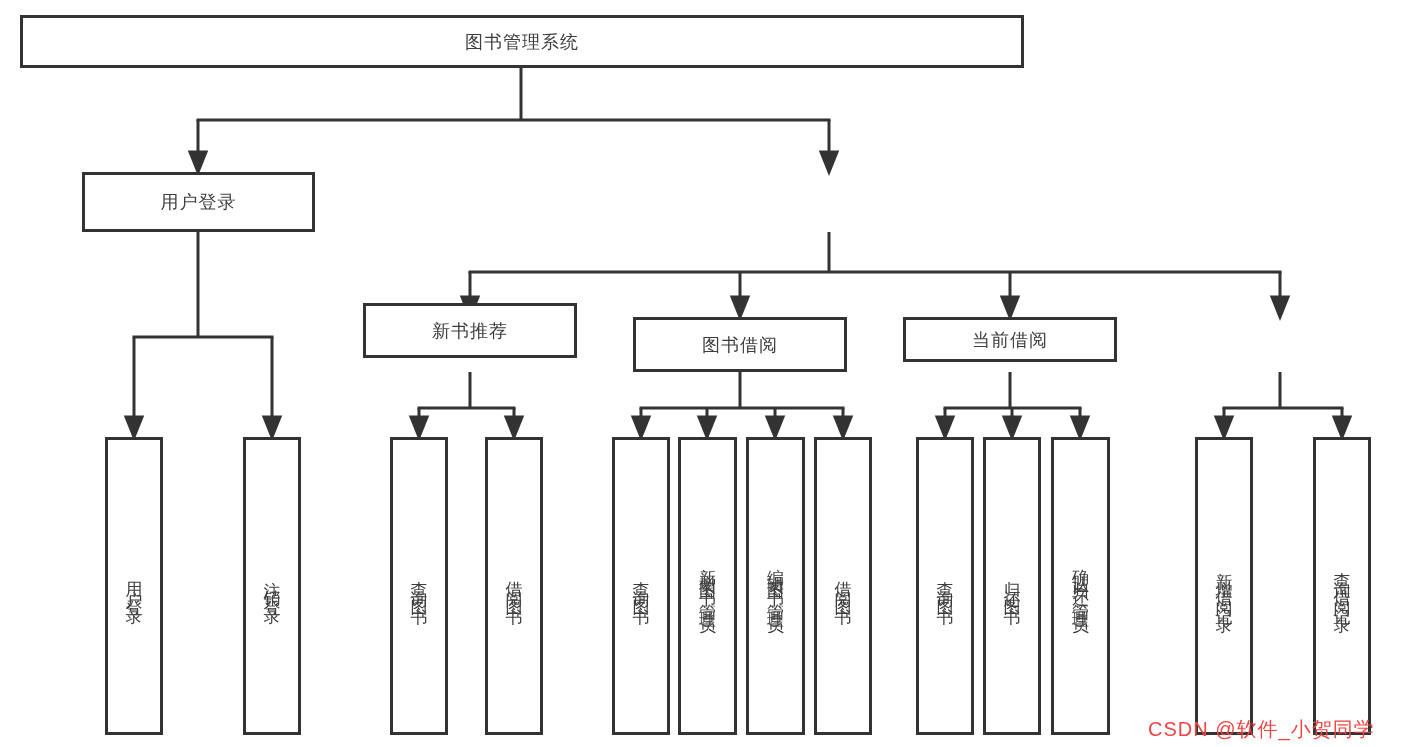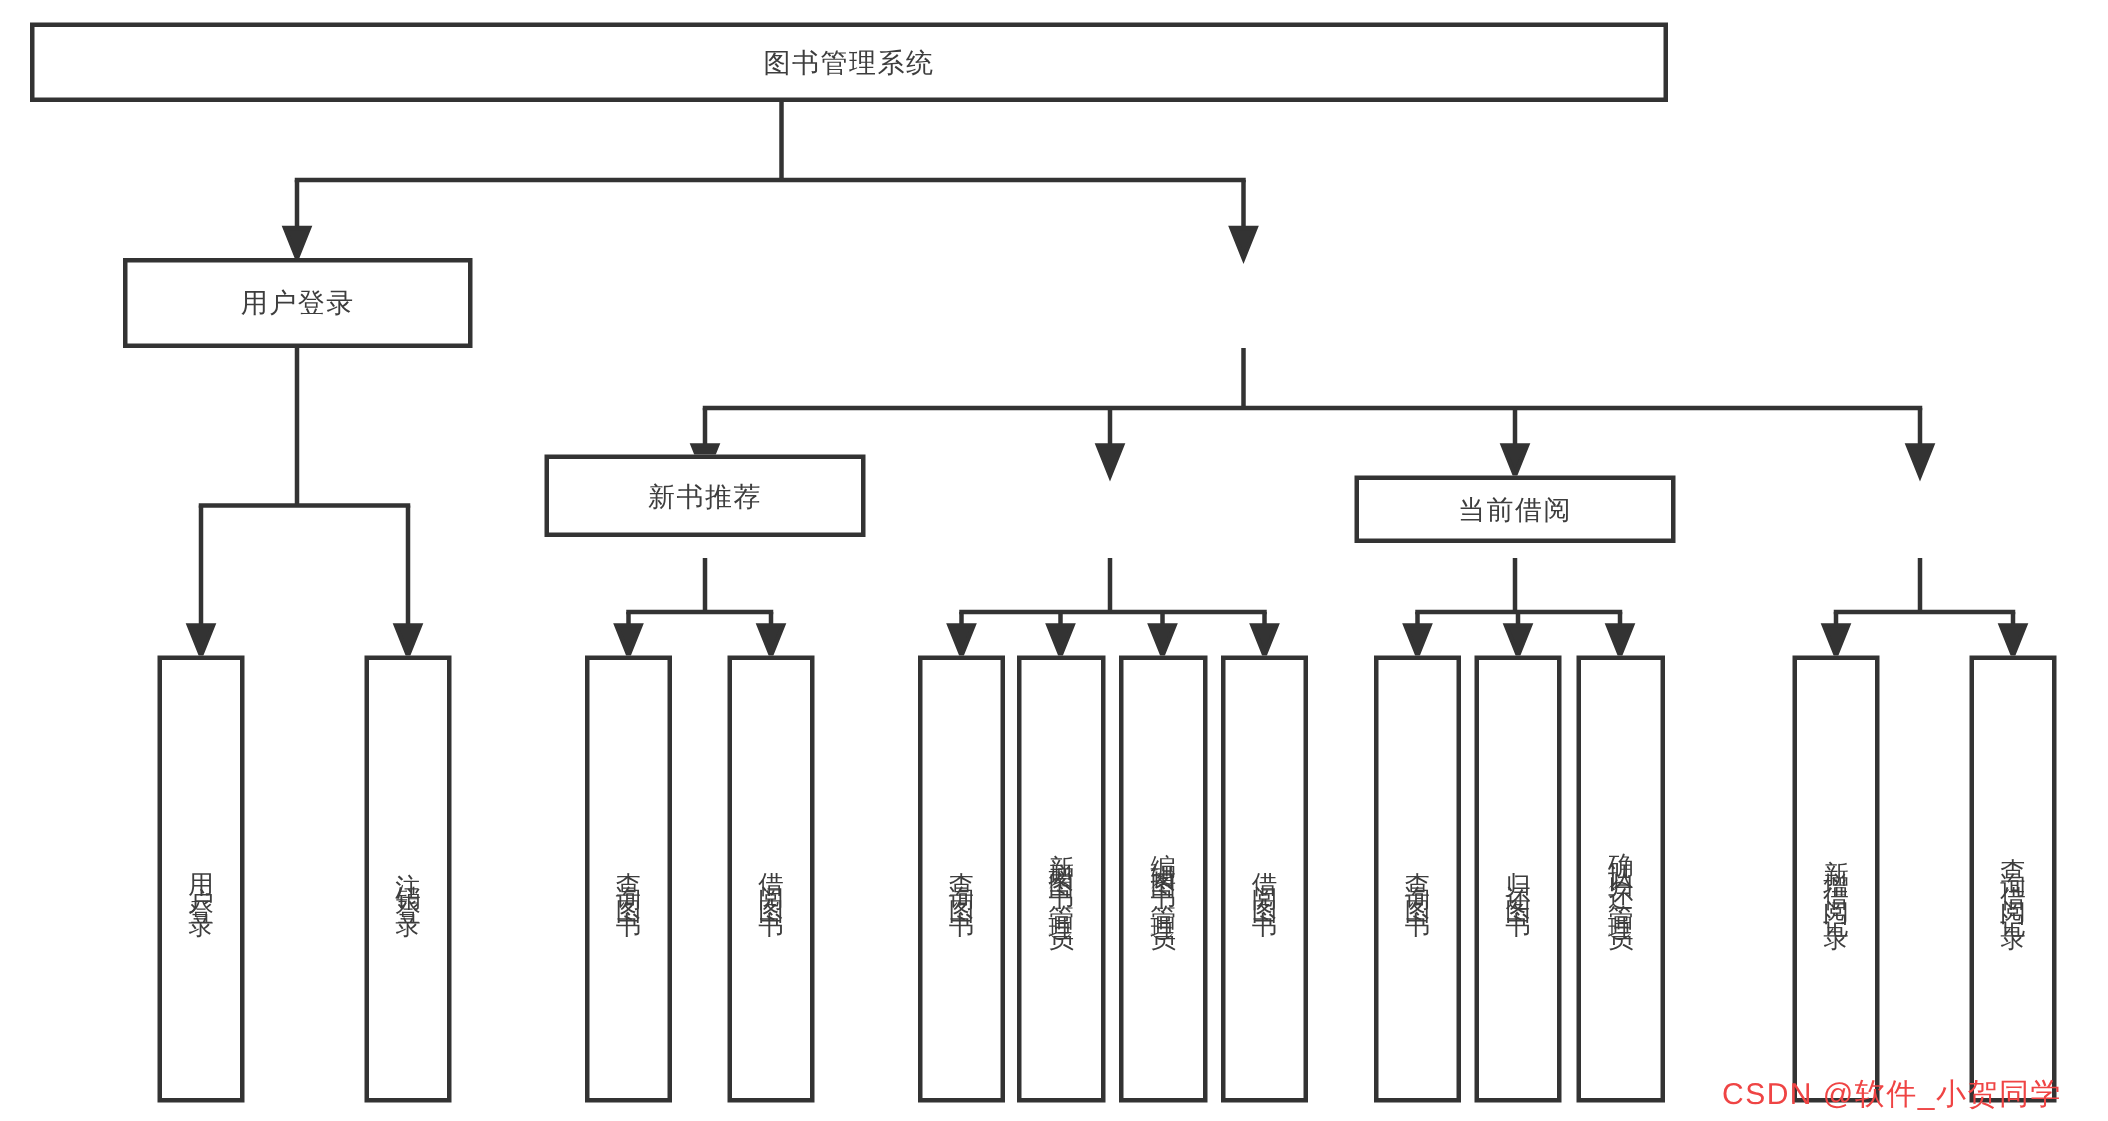--- a/index.html
+++ b/index.html
@@ -112,30 +112,33 @@
     <polygon points="1072,417 1088,417 1080,437"></polygon>
 
     <line x1="1280" y1="372" x2="1280" y2="408"></line>
     <line x1="1222.5" y1="408" x2="1343.5" y2="408"></line>
     <line x1="1224" y1="408" x2="1224" y2="421"></line>
     <polygon points="1216,417 1232,417 1224,437"></polygon>
     <line x1="1342" y1="408" x2="1342" y2="421"></line>
     <polygon points="1334,417 1350,417 1342,437"></polygon>
   </svg>
 
-  <div class="box hbox" style="left:20px;top:15px;width:1092px;height:53px">
+  <div class="box hbox" style="left:20px;top:15px;width:1004px;height:53px">
     <span>图书管理系统</span>
   </div>
 
   <div class="box hbox" style="left:82px;top:172px;width:233px;height:60px">
     <span>用户登录</span>
   </div>
 
   <div class="box hbox" style="left:363px;top:303px;width:214px;height:55px">
     <span>新书推荐</span>
+  </div>
+  <div class="box hbox" style="left:633px;top:317px;width:214px;height:55px">
+    <span>图书借阅</span>
   </div>
   <div class="box hbox" style="left:903px;top:317px;width:214px;height:45px">
     <span>当前借阅</span>
   </div>
 
   <div class="box leaf" style="left:105px;top:437px;width:58px;height:298px">用户登录</div>
   <div class="box leaf" style="left:243px;top:437px;width:58px;height:298px">注销登录</div>
 
   <div class="box leaf" style="left:390px;top:437px;width:58px;height:298px">查询图书</div>
   <div class="box leaf" style="left:485px;top:437px;width:58px;height:298px">借阅图书</div>

